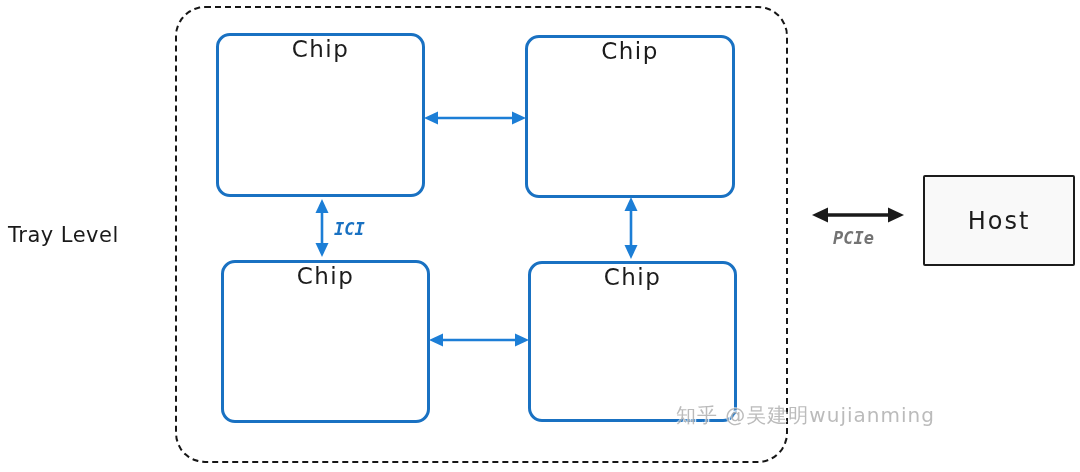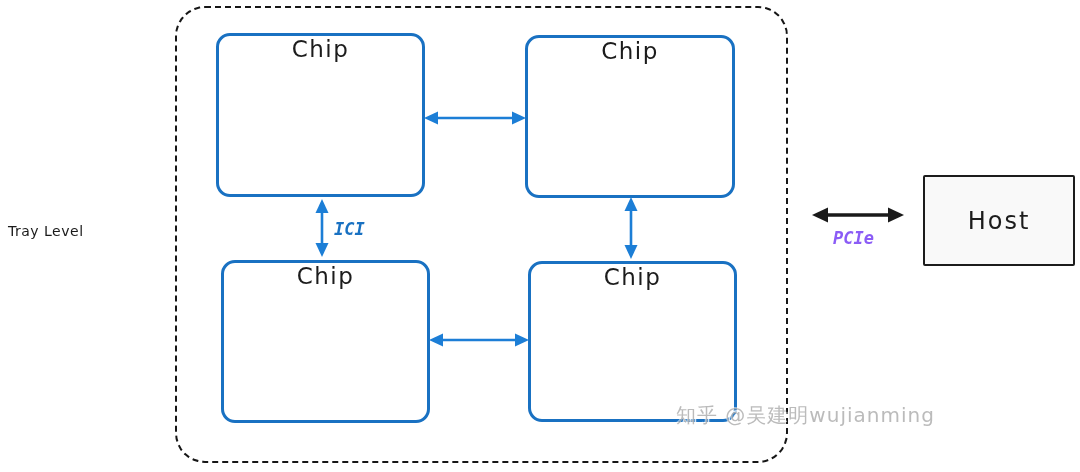--- a/index.html
+++ b/index.html
@@ -28,21 +28,21 @@
     border-radius: 30px;
     box-sizing: border-box;
     background: transparent;
   }
   .tray-label {
     position: absolute;
     left: 8px;
     top: 223px;
     width: 110px;
     color: #1a1a1a;
-    font-size: 14px;
+    font-size: 21px;
     letter-spacing: 0.5px;
     white-space: nowrap;
   }
   
   .chip-box {
     position: absolute;
     box-sizing: border-box;
     border: 3px solid #1971c2;
     border-radius: 14px;
     background: #ffffff;
@@ -76,21 +76,21 @@
   
   .link-label {
     position: absolute;
     font-family: "DejaVu Sans Mono", "Liberation Mono", monospace;
     font-weight: bold;
     font-size: 17px;
     white-space: nowrap;
     font-style: italic;
   }
   .ici-label  { left: 334px; top: 219px; color: #1971c2; }
-  .pcie-label { left: 833px; top: 228px; color: #8b5cf6; }
+  .pcie-label { left: 833px; top: 228px; color: #737373; }
   
   .host-box {
     position: absolute;
     left: 923px;
     top: 175px;
     width: 152px;
     height: 91px;
     box-sizing: border-box;
     border: 2.5px solid #1c1c1c;
     border-radius: 2px;

